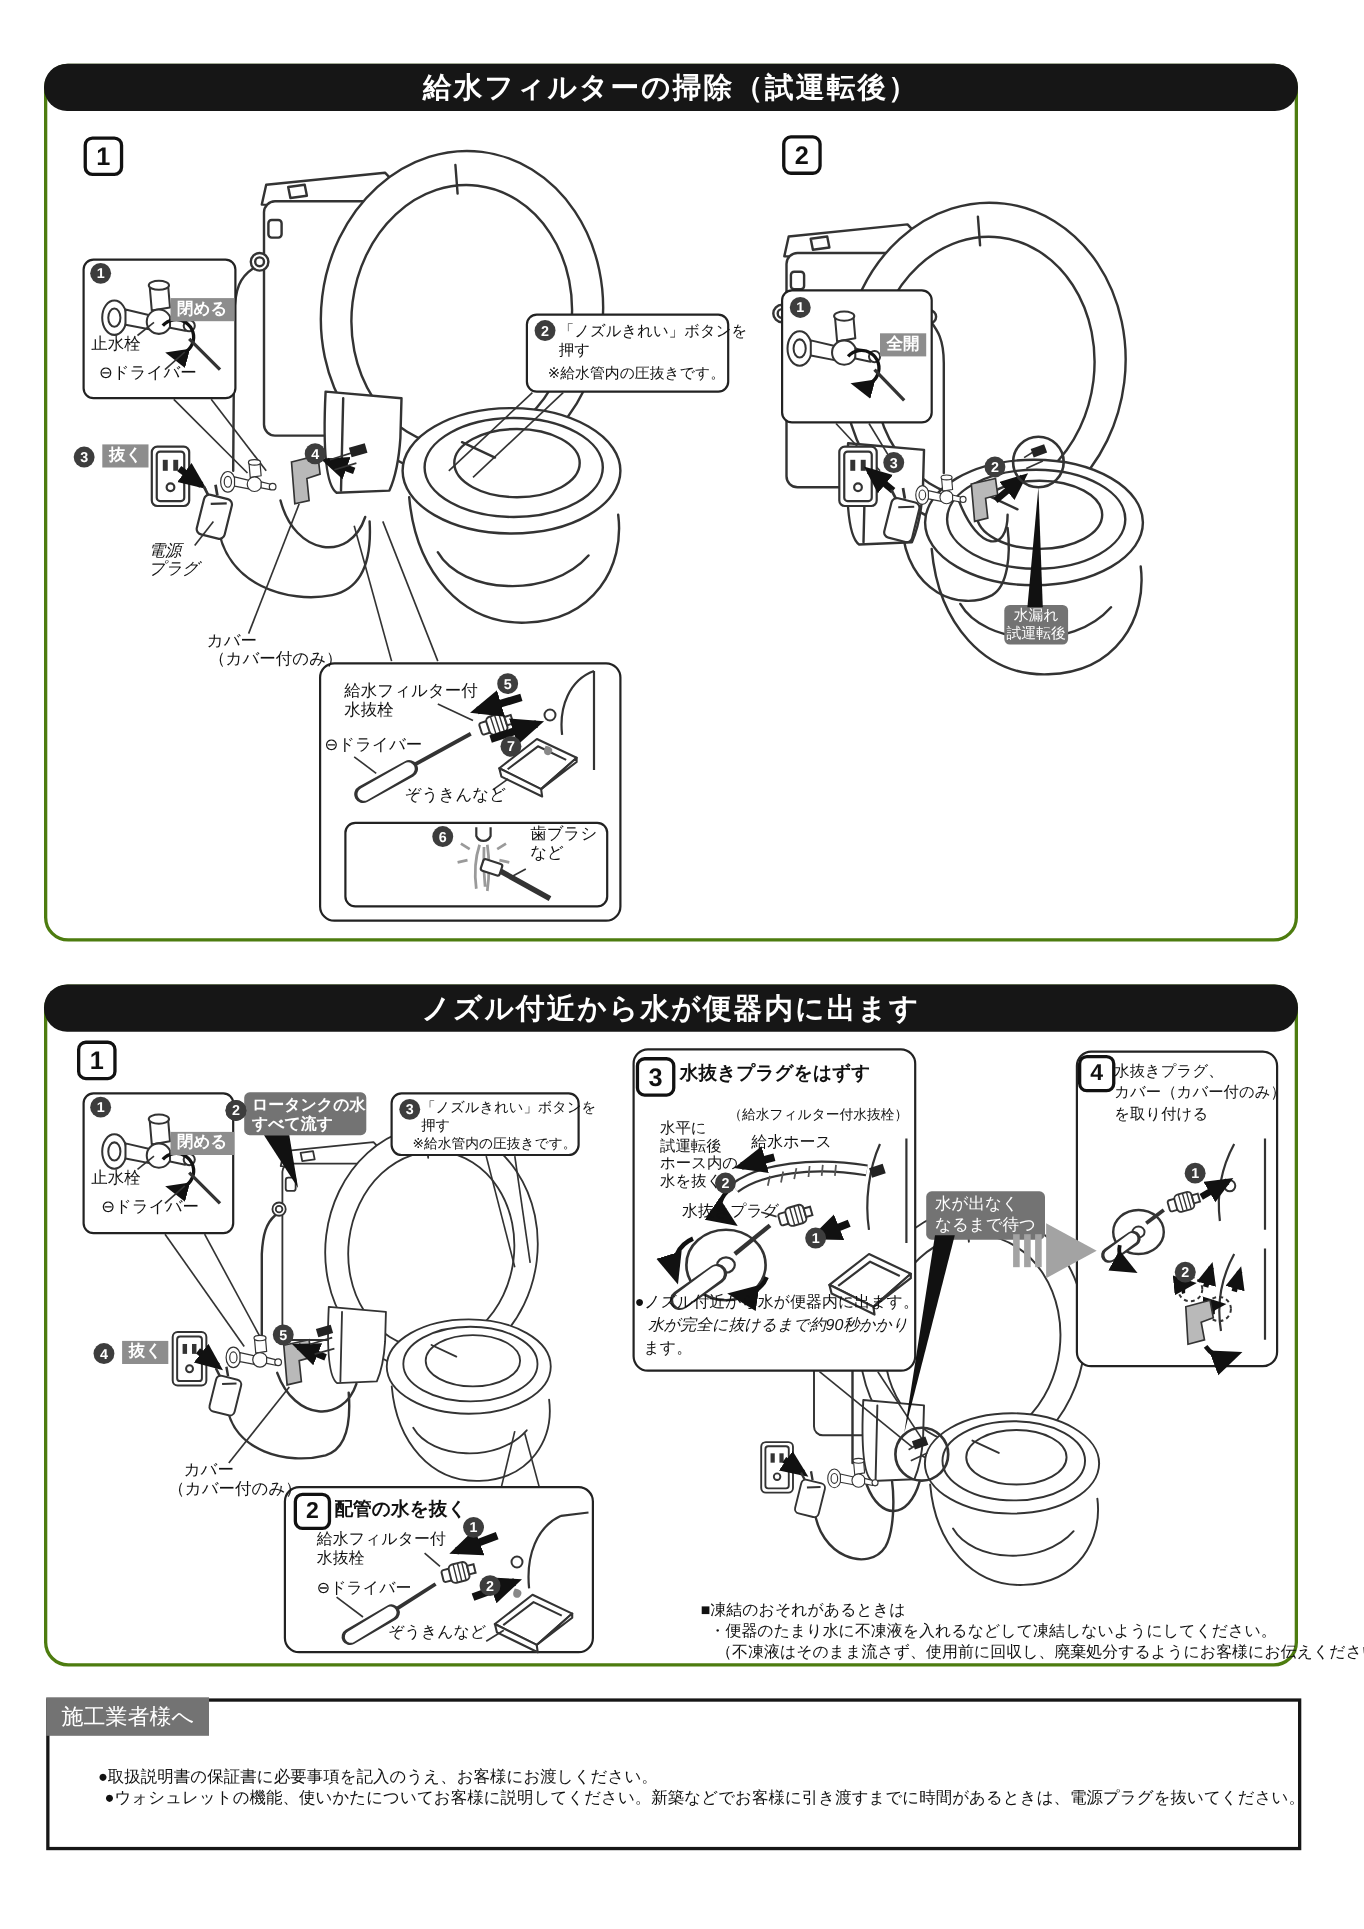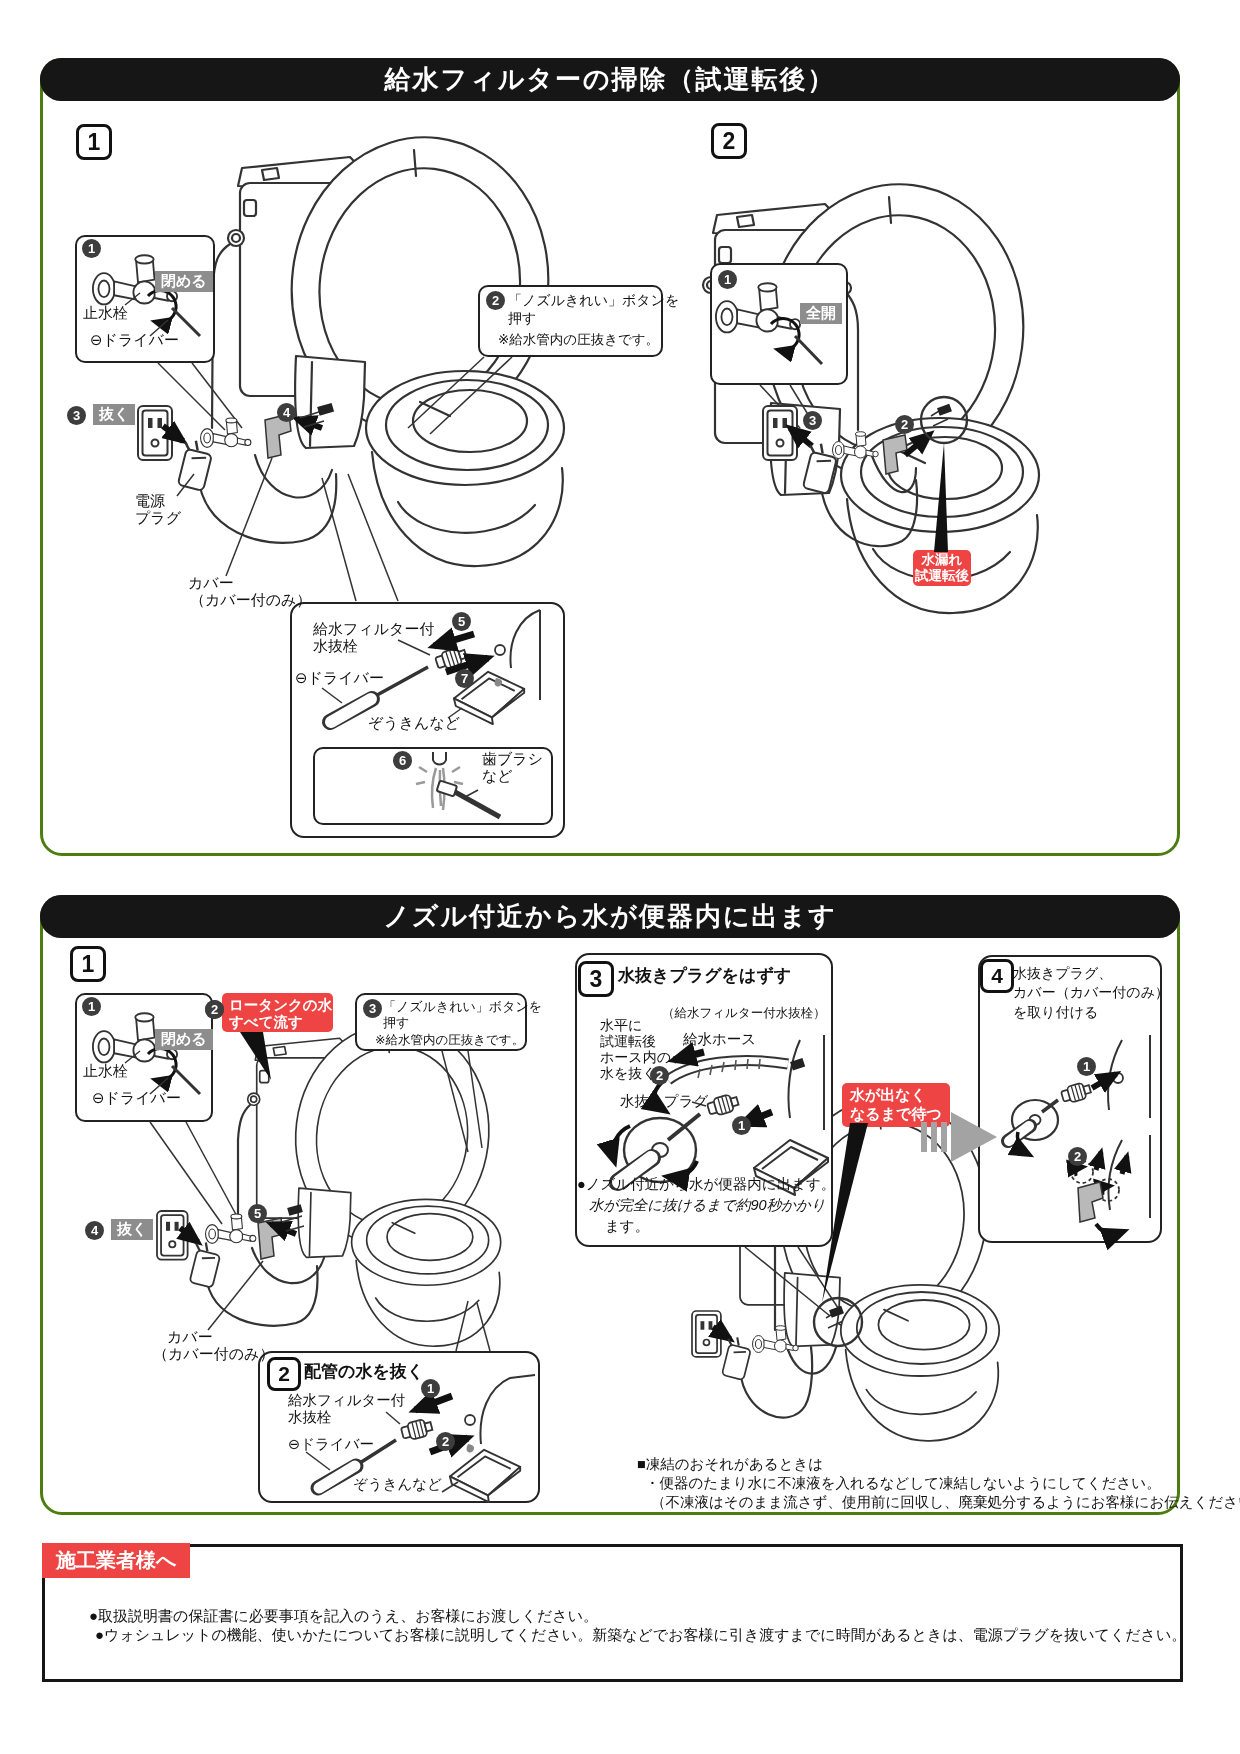--- a/index.html
+++ b/index.html
@@ -10,21 +10,21 @@
   .sechdr{position:absolute;left:-3px;top:-3px;width:calc(100% + 6px);height:43px;background:#161616;
           border-radius:21px;color:#fff;display:flex;align-items:center;justify-content:center;
           font-weight:bold;font-size:26px;letter-spacing:2px;}
   .sq{position:absolute;width:30px;height:30px;border:3px solid #111;border-radius:8px;background:#fff;
       color:#111;font-size:23px;font-weight:bold;display:flex;align-items:center;justify-content:center;z-index:4;}
   .numc{position:absolute;width:19px;height:19px;border-radius:50%;background:#3d3d3d;color:#fff;
         font-size:13px;font-weight:bold;display:flex;align-items:center;justify-content:center;z-index:4;}
   .lbl{position:absolute;color:#111;white-space:nowrap;line-height:1.15;z-index:4;}
   .gbadge{position:absolute;background:#8d8d8d;color:#fff;font-weight:bold;padding:1px 6px;
           font-size:15px;line-height:1.25;z-index:4;white-space:nowrap;}
-  .kbadge{position:absolute;background:#ef4444;color:#fff;font-weight:bold;border-radius:5px;z-index:2;}
+  .kbadge{position:absolute;background:#737373;color:#fff;font-weight:normal;border-radius:5px;z-index:2;}
   .callout{position:absolute;background:#fff;border:2.5px solid #222;border-radius:10px;z-index:2;box-sizing:border-box;}
   svg{position:absolute;left:0;top:0;}
 </style>
 </head>
 <body>
 
 <div class="page">
 
   <div class="sec" style="left:40px;top:58px;width:1134px;height:792px;">
     <div class="sechdr">
@@ -345,21 +345,21 @@
   <div class="lbl" style="left:508px;top:310px;font-size:14px;"><span>押す</span></div>
   <div class="lbl" style="left:498px;top:332px;font-size:13.5px;"><span>※給水管内の圧抜きです。</span></div>
 
   <div class="numc" style="left:67px;top:406px;">
       <span>3</span>
     </div>
   <div class="gbadge" style="left:93px;top:404px;"><span>抜く</span></div>
   <div class="numc" style="left:277px;top:403px;">
       <span>4</span>
     </div>
-  <div class="lbl" style="left:135px;top:492px;font-size:15px;"><span>電源</span><br><span>プラグ</span></div>
+  <div class="lbl" style="left:135px;top:492px;font-size:15px;font-style:italic;"><span>電源</span><br><span>プラグ</span></div>
   <div class="lbl" style="left:188px;top:574px;font-size:15px;"><span>カバー</span></div>
   <div class="lbl" style="left:190px;top:591px;font-size:15px;"><span>（カバー付のみ）</span></div>
 
   <div class="lbl" style="left:313px;top:620px;font-size:15px;"><span>給水フィルター付</span></div>
   <div class="lbl" style="left:313px;top:637px;font-size:15px;"><span>水抜栓</span></div>
   <div class="numc" style="left:452px;top:612px;">
       <span>5</span>
     </div>
   <div class="numc" style="left:455px;top:669px;">
       <span>7</span>
@@ -440,21 +440,21 @@
   <div class="lbl" style="left:662px;top:1006px;font-size:12.5px;"><span>（給水フィルター付水抜栓）</span></div>
   <div class="lbl" style="left:600px;top:1017px;font-size:14px;"><span>水平に</span><br><span>試運転後</span><br><span>ホース内の</span><br><span>水を抜く</span></div>
   <div class="numc" style="left:650px;top:1066px;">
       <span>2</span>
     </div>
   <div class="lbl" style="left:683px;top:1031px;font-size:14.5px;"><span>給水ホース</span></div>
   <div class="lbl" style="left:620px;top:1093px;font-size:14.5px;"><span>水抜きプラグ</span></div>
   <div class="numc" style="left:732px;top:1116px;">
       <span>1</span>
     </div>
-  <div class="lbl" style="left:577px;top:1174px;font-size:14.5px;line-height:1.45;"><span>●ノズル付近から水が便器内に出ます。</span><br><span style="padding-left:12px;font-style:italic;">水が完全に抜けるまで約90秒かかり</span><br><span style="padding-left:28px;">ます。</span></div>
+  <div class="lbl" style="left:577px;top:1174px;font-size:14.5px;line-height:1.45;"><span>●ノズル付近から水が便器内に出ます。</span><br><span style="padding-left:12px;font-style:italic;">水が完全に抜けるまで約90秒かかり</span><br><span style="padding-left:8px;">ます。</span></div>
 
   <div class="kbadge" style="left:842px;top:1083px;padding:3px 8px;font-size:15px;line-height:1.25;">
     <span>水が出なく</span><br><span>なるまで待つ</span></div>
 
   <div class="sq" style="left:980px;top:959px;width:28px;height:28px;font-size:21px;">
       <span>4</span>
     </div>
   <div class="lbl" style="left:1013px;top:964px;font-size:14px;line-height:1.38;"><span>水抜きプラグ、</span><br><span>カバー（カバー付のみ）</span><br><span>を取り付ける</span></div>
   <div class="numc" style="left:1077px;top:1057px;">
       <span>1</span>

